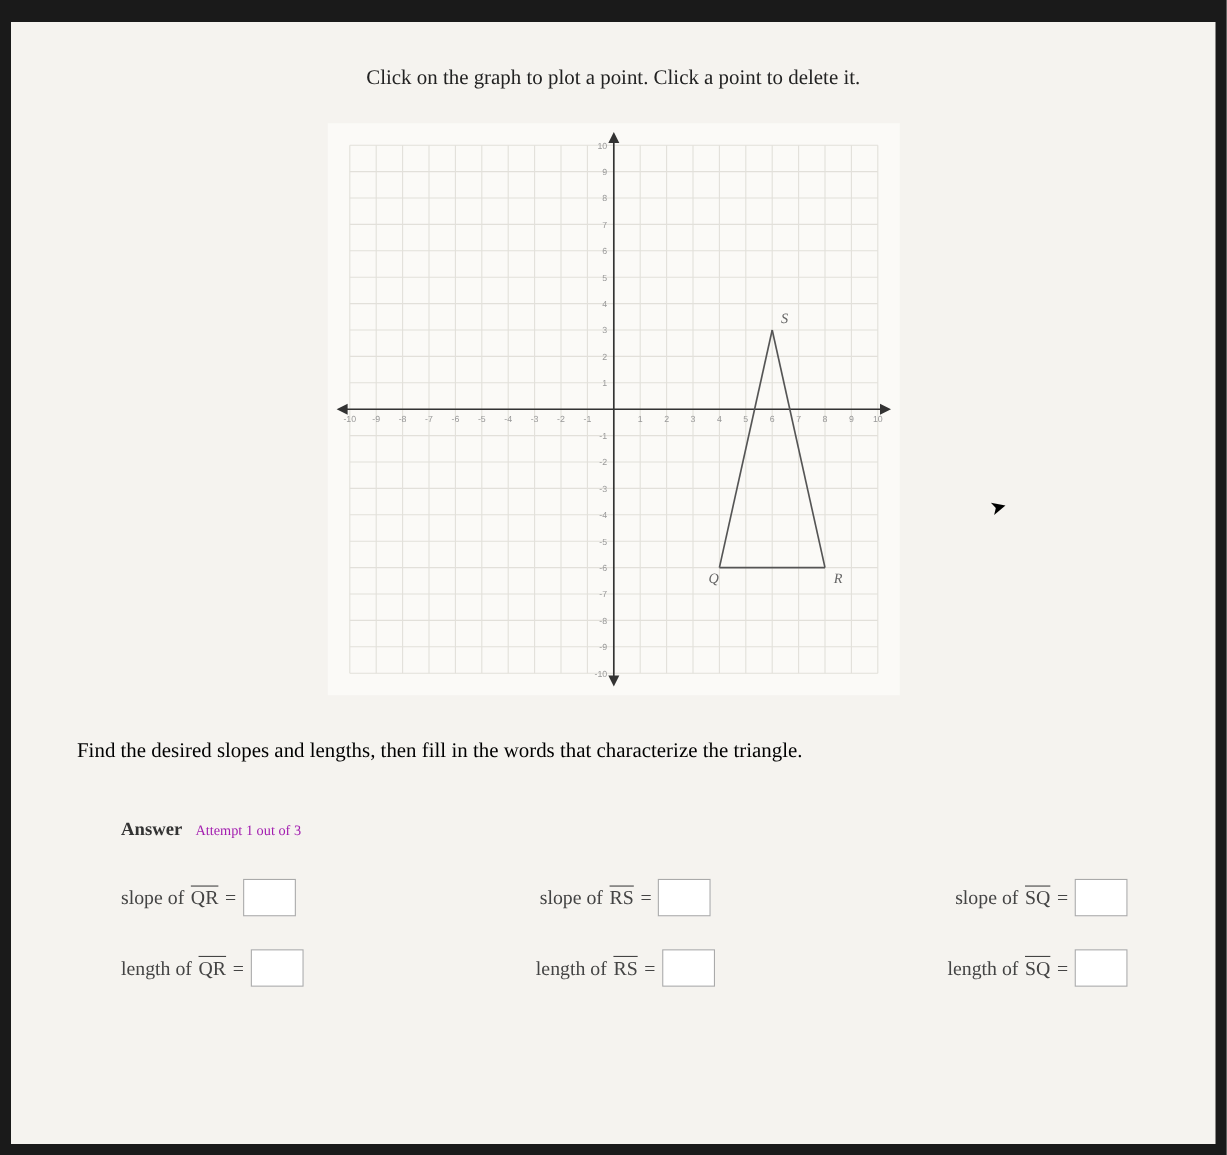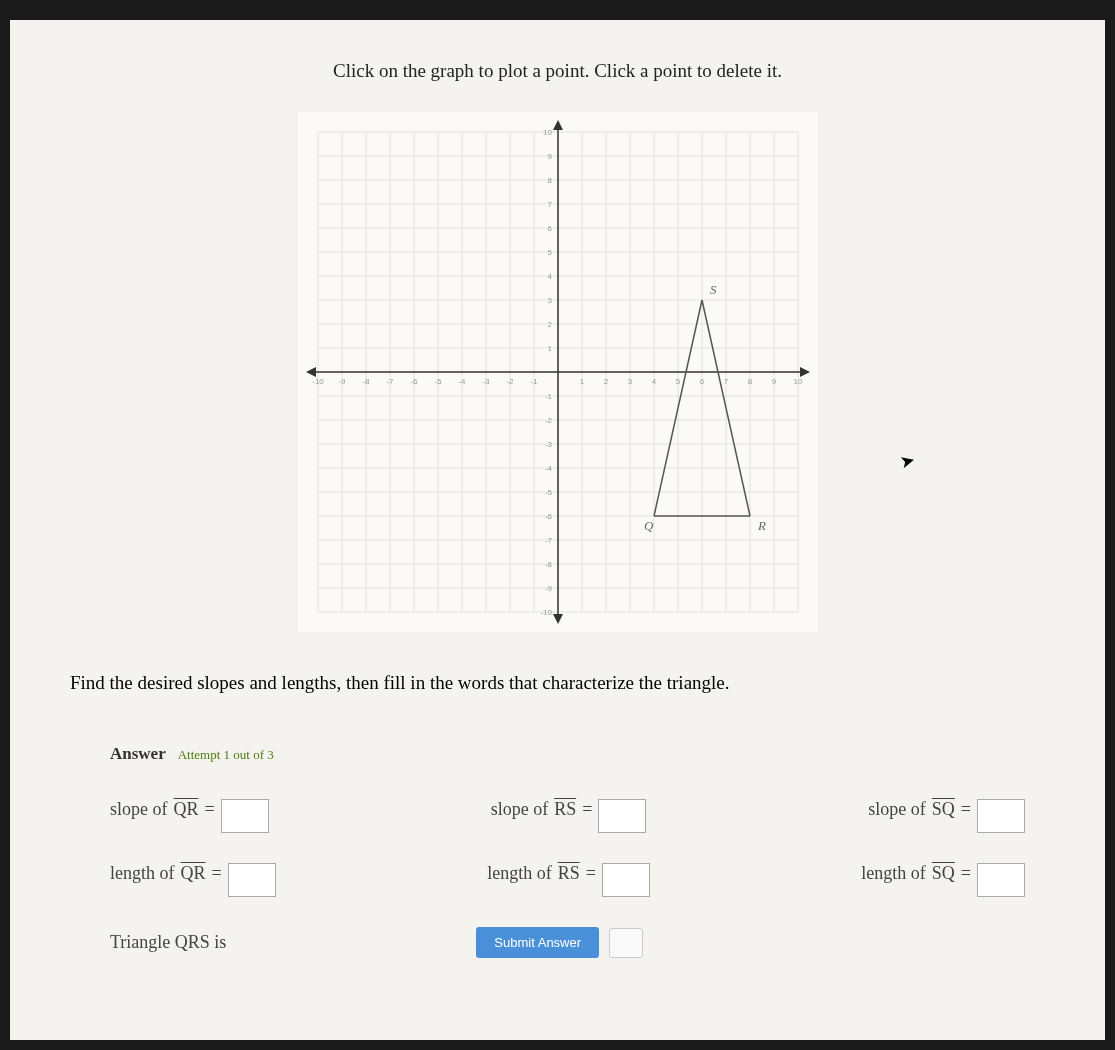--- a/index.html
+++ b/index.html
@@ -44,33 +44,33 @@
   }
   .answer-header {
     font-size: 17px;
     color: #333;
     margin: 0 0 35px 50px;
     font-weight: bold;
     font-family: Georgia, serif;
   }
   .answer-header .attempt {
     font-weight: normal;
-    color: #4d7c0f;
+    color: #a21caf;
     font-size: 13px;
     margin-left: 8px;
   }
   .answer-row {
     display: flex;
     justify-content: space-between;
     align-items: center;
     margin: 0 30px 30px 50px;
   }
   .answer-item {
     display: flex;
-    align-items: flex-start;
+    align-items: center;
     gap: 6px;
     font-size: 18px;
     color: #444;
     font-family: Georgia, serif;
   }
   .overline {
     text-decoration: overline;
   }
   .input-box {
     width: 48px;
@@ -266,24 +266,17 @@
         <span class="input-box"></span>
       </div>
       <div class="answer-item">
         <span>length of </span>
         <span class="overline">SQ</span>
         <span> =</span>
         <span class="input-box"></span>
       </div>
     </div>
 
-    <div class="bottom-row">
-      <div class="triangle-label">Triangle QRS is</div>
-      <div style="display:flex;align-items:center;">
-        <button class="submit-btn">Submit Answer</button>
-        <div class="nav-box"></div>
-      </div>
-    </div>
 
     <div class="cursor">➤</div>
 
   </div>
 </div>
 
 </body></html>

